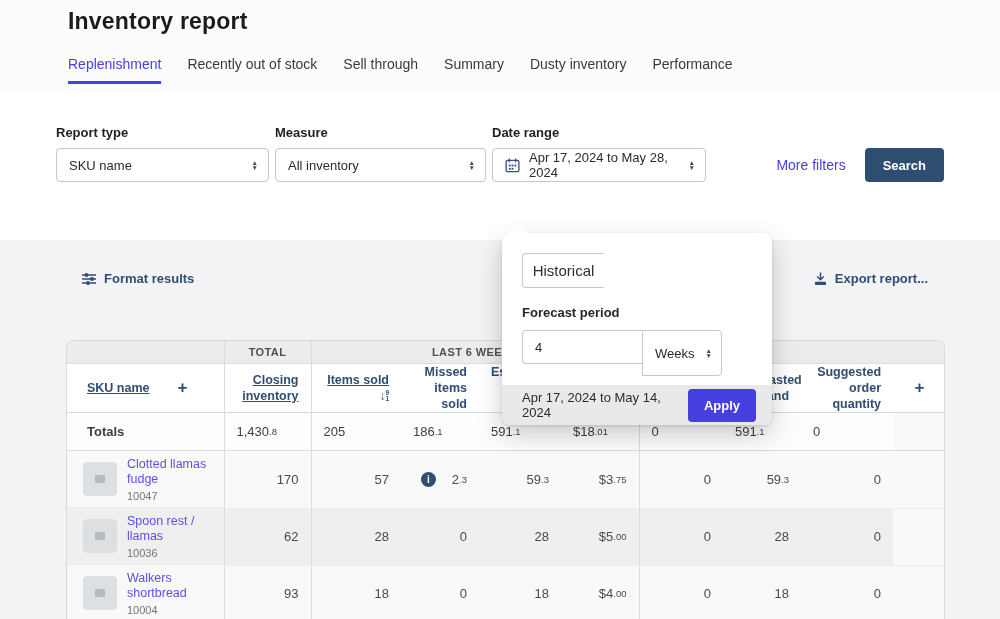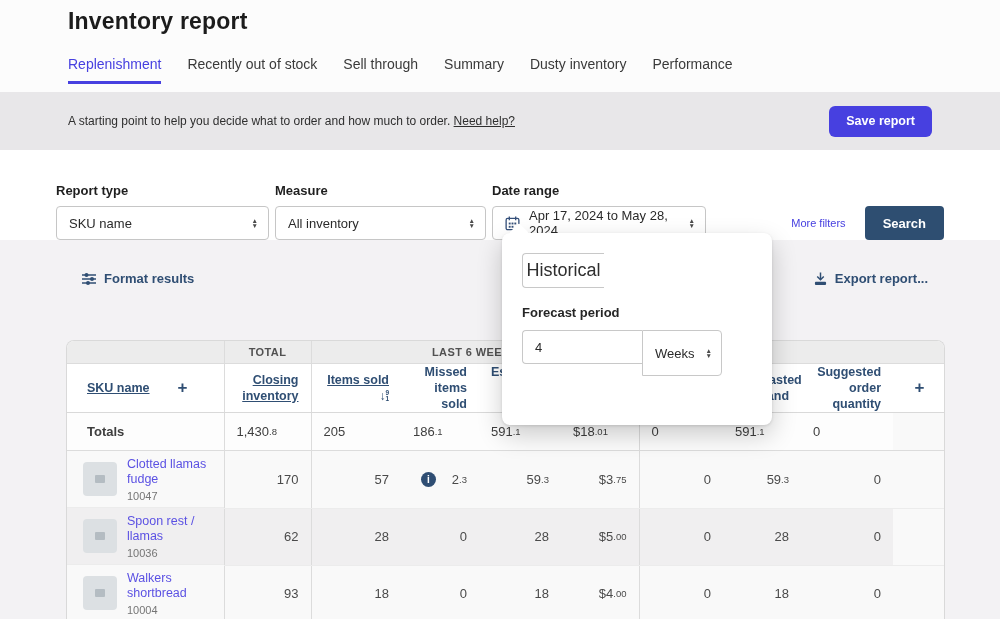--- a/index.html
+++ b/index.html
@@ -22,21 +22,21 @@
   
   .filters { height:90px; background:#fff; padding:17px 56px 0; display:flex; align-items:flex-end; }
   .fgroup { margin-right:6px; }
   .flabel { display:block; font-size:13px; font-weight:700; color:#1f1f1f; margin-bottom:8px; }
   .selectbox { height:34px; border:1px solid #c6c6c6; border-radius:4px; background:#fff; display:flex; align-items:center; padding:0 10px 0 12px; font-size:13px; color:#2a2a2a; cursor:pointer; }
   .w1 { width:213px; } .w2 { width:211px;gap:20px; } .w3 { width:214px; }
   .stepper { margin-left:auto; display:flex; flex-direction:column; align-items:center; color:#4a4a4a; padding-left:8px; }
   .stepper span { font-size:6.5px; line-height:5.5px; }
   .cal { margin-right:9px; display:inline-flex; }
   .right-filters { margin-left:auto; margin-top:28px; display:flex; align-items:center; gap:19px; }
-  .link { color:#4740e0; font-size:11px; cursor:pointer; }
+  .link { color:#4740e0; font-size:14px; cursor:pointer; }
   .btn-search { background:#2e4e71; color:#fff; border:none; border-radius:4px; height:34px; padding:0 18px; font-size:13px; font-weight:700; font-family:inherit; cursor:pointer; }
   
   .content { position:absolute; top:240px; left:0; right:0; bottom:0; background:#f3f2f4; }
   .toolbar { display:flex; justify-content:space-between; padding:31px 72px 0 82px; }
   .tool { display:flex; align-items:center; gap:8px; color:#2f4e73; font-size:13px; font-weight:700; cursor:pointer; }
   
   .table-wrap { position:absolute; left:66px; top:100px; width:879px; background:#fff; border:1px solid #d9d9d9; border-bottom:none; border-radius:8px 8px 0 0; overflow:hidden; }
   table { border-collapse:collapse; table-layout:fixed; width:879px; font-size:13px; color:#4a4a4a; }
   .group-row td { height:22px; background:#ececec; font-size:11px; font-weight:700; color:#515151; text-align:center; letter-spacing:.4px; border-bottom:1px solid #dcdcdc; }
   .head-row th { height:48px; background:#fff; border-bottom:1px solid #d9d9d9; color:#2f4e73; font-weight:700; font-size:12.5px; text-align:right; padding:0 12px; line-height:1.3; vertical-align:middle; }
@@ -62,21 +62,21 @@
   .pname { color:#5b51e3; font-size:12.5px; line-height:1.25; cursor:pointer; }
   .psku { color:#757575; font-size:11px; margin-top:2px; }
   .missed-flex { display:flex; align-items:center; justify-content:flex-end; gap:16px; }
   .info { width:15px; height:15px; border-radius:50%; background:#2f4e73; color:#fff; font-size:10px; font-weight:700; display:inline-flex; align-items:center; justify-content:center; cursor:pointer; }
   
   .popover { position:absolute; left:502px; top:233px; width:270px; height:192px; background:#fff; border-radius:8px;
              box-shadow:0 1px 3px rgba(0,0,0,.12), 0 10px 26px rgba(0,0,0,.20); z-index:60; }
   .notch { position:absolute; top:-7px; left:10px; width:14px; height:14px; background:#fff; transform:rotate(45deg); border-radius:2px; }
   .pop-body { padding:20px 20px 0; position:relative; }
   .seg { display:flex; }
-  .seg button { height:35px; background:#fff; font-size:18px; color:#2e2e2e; font-family:inherit; cursor:pointer; }
+  .seg button { height:35px; background:#fff; font-size:15px; color:#2e2e2e; font-family:inherit; cursor:pointer; }
   .seg .hist { width:82px; border:1px solid #c8c8c8; border-right:none; border-radius:4px 0 0 4px; }
   .seg .fore { width:82px; border:2px solid #4740e0; border-radius:4px; margin-left:-1px; }
   .pop-label { font-weight:700; font-size:13px; color:#262626; margin:17px 0 10px; }
   .period { display:flex; }
   .period input { width:120px; height:34px; border:1px solid #c8c8c8; border-right:none; border-radius:4px 0 0 4px; padding:0 12px; font-size:13px; color:#2a2a2a; font-family:inherit; }
   .period .unit { width:80px; height:46px; border:1px solid #c8c8c8; border-radius:0 4px 4px 0; display:flex; align-items:center; padding:0 9px 0 12px; font-size:13px; color:#2a2a2a; cursor:pointer; }
   .pop-footer { position:absolute; bottom:0; left:0; right:0; height:40px; background:#e9e8ea; border-radius:0 0 8px 8px;
                 display:flex; align-items:center; justify-content:space-between; padding:0 16px 0 20px; font-size:13px; color:#2b2b2b; }
   .btn-apply { background:#4740e0; color:#fff; border:none; border-radius:4px; height:33px; padding:0 16px; font-size:13px; font-weight:700; font-family:inherit; cursor:pointer; }
   svg { display:block; }
@@ -91,27 +91,20 @@
     <div class="tabs">
       <div class="tab active">Replenishment</div>
       <div class="tab">Recently out of stock</div>
       <div class="tab">Sell through</div>
       <div class="tab">Summary</div>
       <div class="tab">Dusty inventory</div>
       <div class="tab">Performance</div>
     </div>
   </div>
 
-  <div class="banner">
-    <div class="banner-text">
-      <span>A starting point to help you decide what to order and how much to order.</span>
-      <a>Need help?</a>
-    </div>
-    <button class="btn-primary">Save report</button>
-  </div>
 
   <div class="filters">
     <div class="fgroup">
       <span class="flabel">Report type</span>
       <div class="selectbox w1">
         <span>SKU name</span>
         <span class="stepper">
             <span>▲</span>
             <span>▼</span>
           </span>
@@ -329,15 +322,19 @@
         <input type="text" value="4" style="">
         <div class="unit">
           <span>Weeks</span>
           <span class="stepper">
               <span>▲</span>
               <span>▼</span>
             </span>
         </div>
       </div>
     </div>
+    <div class="pop-footer">
+      <span>Apr 17, 2024 to May 14, 2024</span>
+      <button class="btn-apply">Apply</button>
+    </div>
   </div>
 
 </div>
 
 </body></html>

